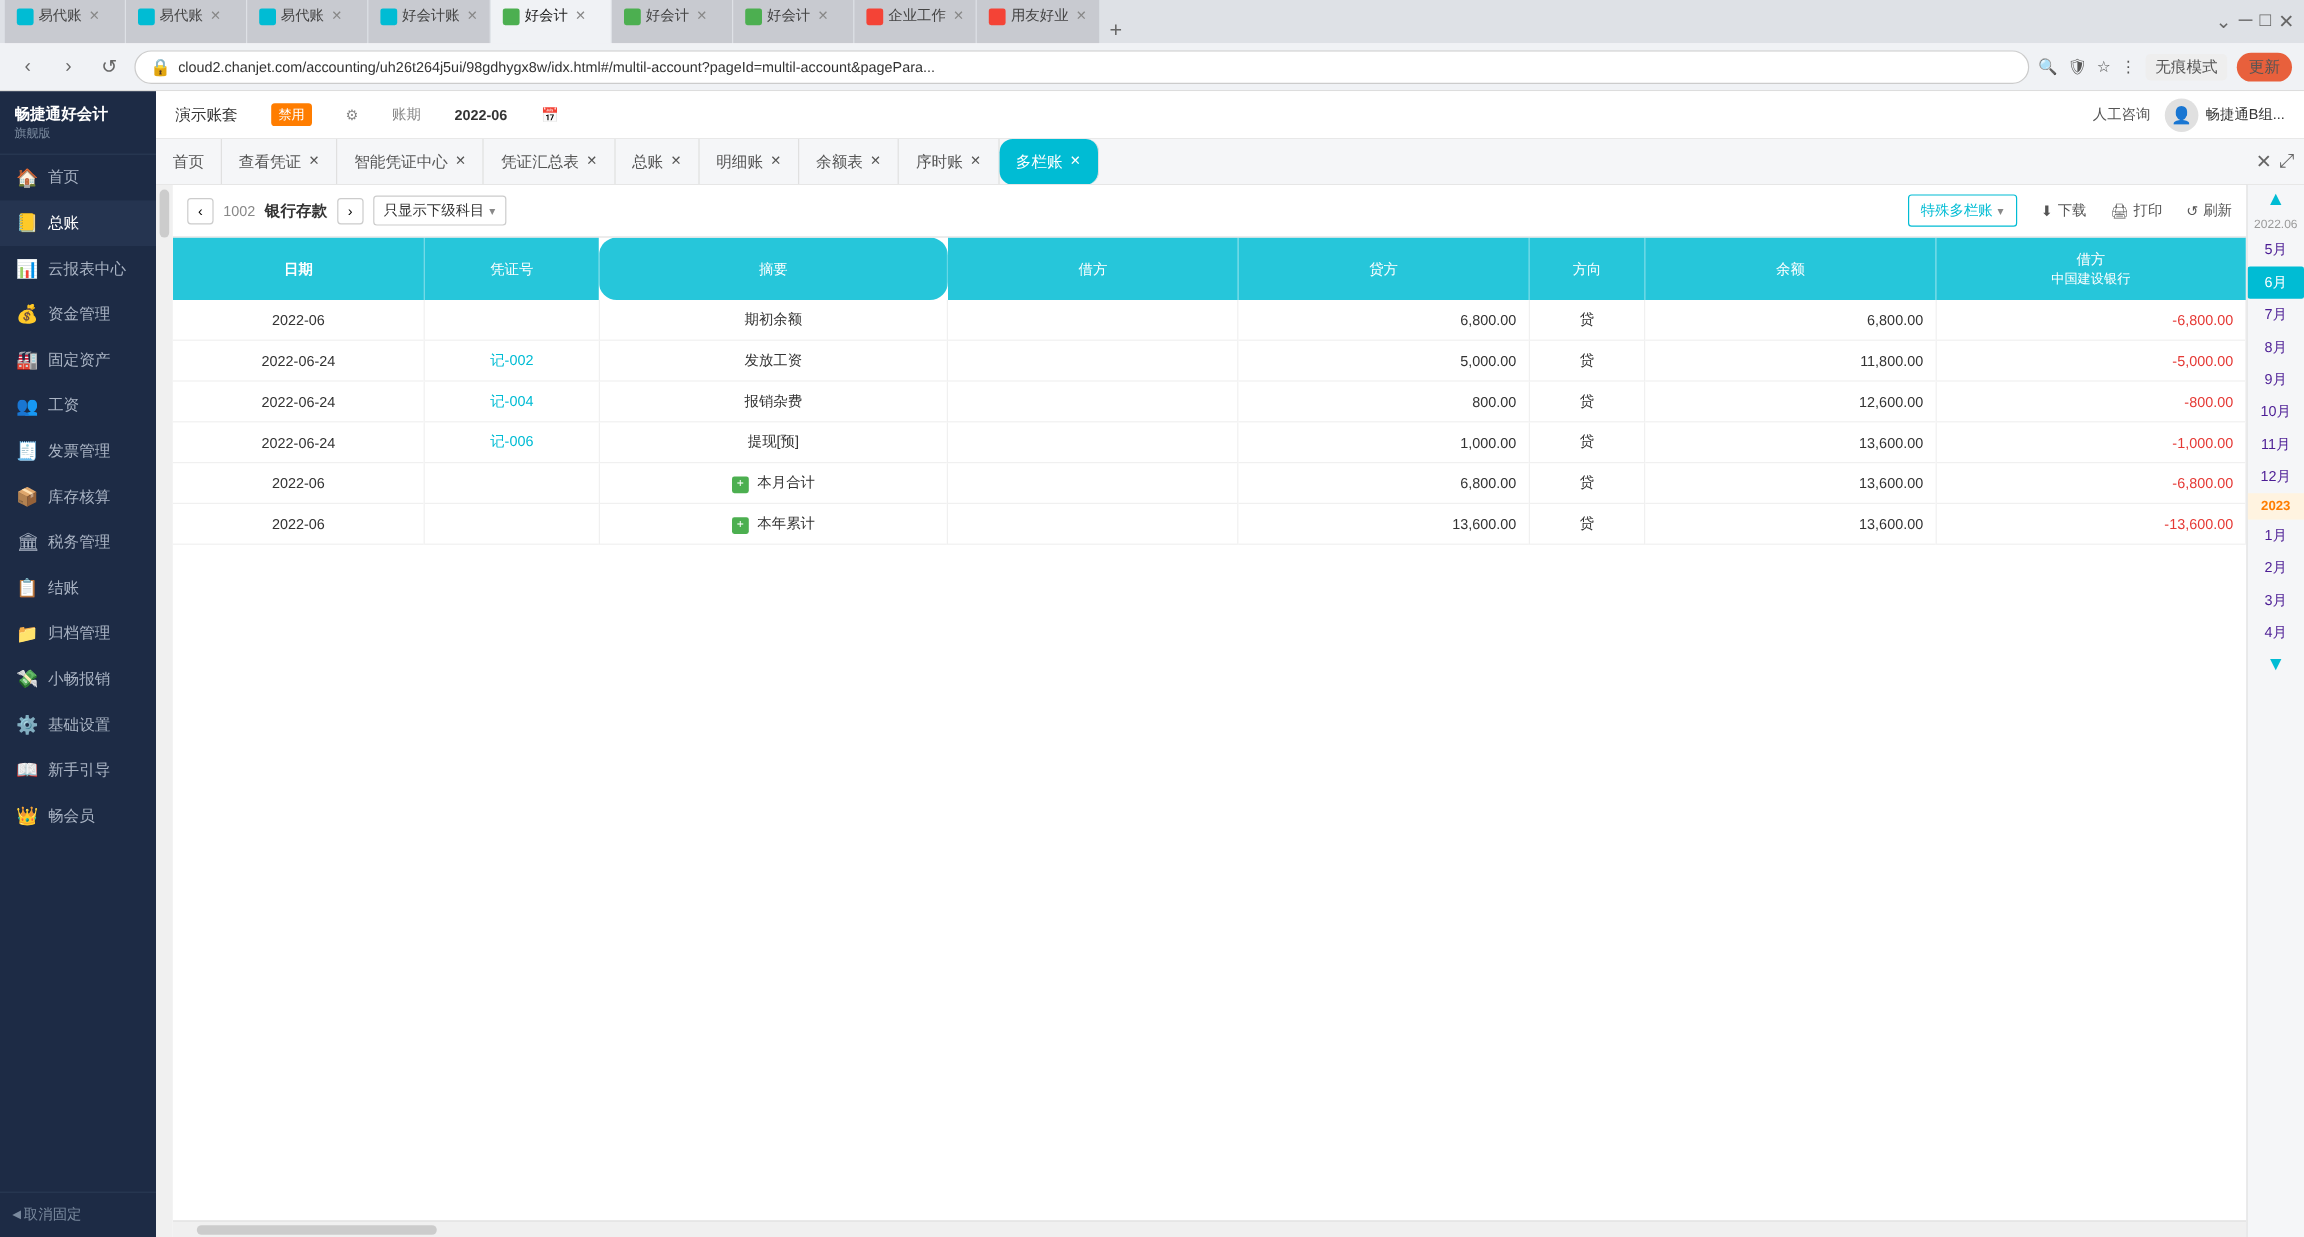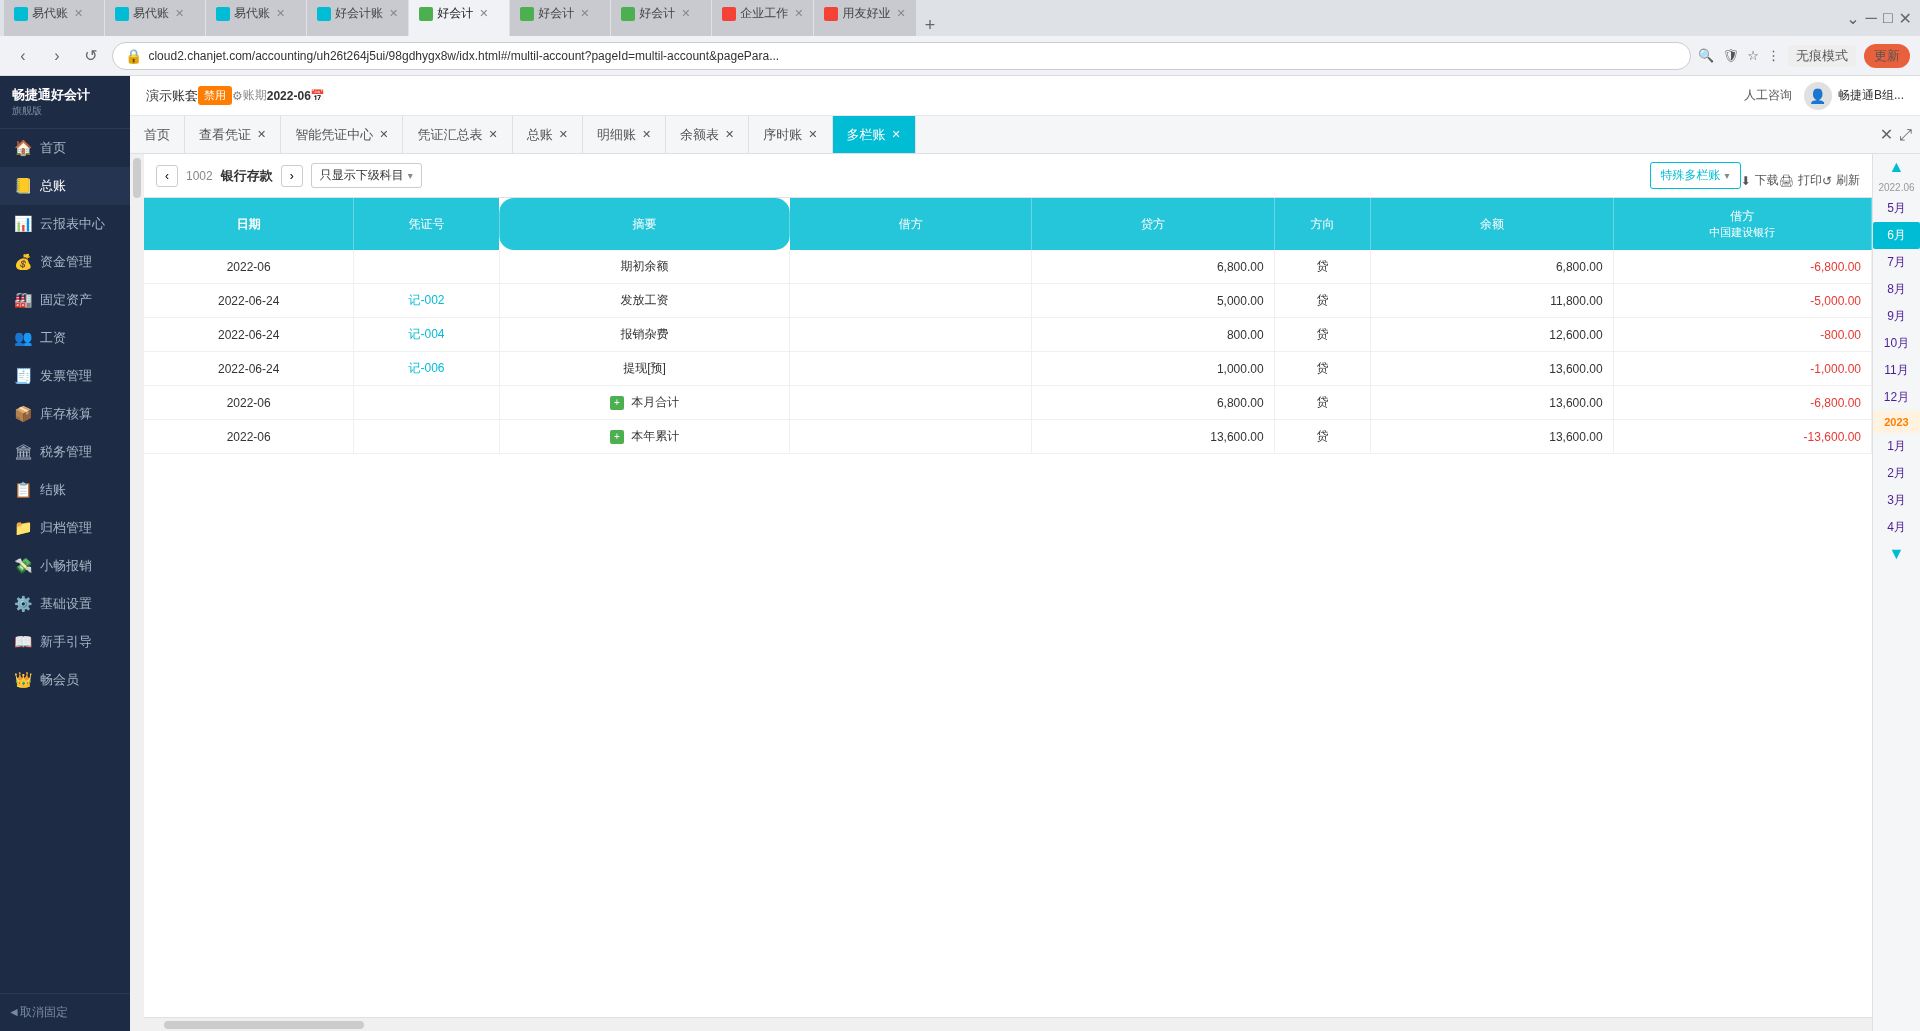--- a/index.html
+++ b/index.html
@@ -36,44 +36,44 @@
     .sidebar-nav { flex: 1; overflow-y: auto; }
     .sidebar-item { display: flex; align-items: center; padding: 10px 14px; cursor: pointer; gap: 8px; font-size: 13px; color: #aab4c4; }
     .sidebar-item.active { background: #253450; color: white; }
     .sidebar-item-icon { font-size: 15px; width: 18px; text-align: center; }
     .sidebar-bottom { padding: 10px 8px; color: #7a8a9e; font-size: 12px; cursor: pointer; border-top: 1px solid #2a3a54; }
 
     
     .main-content { flex: 1; display: flex; flex-direction: column; background: white; overflow: hidden; }
 
     
-    .top-bar { height: 40px; background: white; display: flex; align-items: center; padding: 0 16px; border-bottom: 1px solid #e8e8e8; gap: 0; }
+    .top-bar { height: 40px; background: white; display: flex; align-items: center; padding: 0 16px; border-bottom: 1px solid #e8e8e8; gap: 28px; }
     .demo-badge { background: #ff7d00; color: white; font-size: 11px; padding: 2px 6px; border-radius: 3px; }
     .top-bar-right { margin-left: auto; display: flex; align-items: center; gap: 12px; }
     .top-bar-right span { font-size: 12px; color: #555; cursor: pointer; }
 
     
     .content-tabs { height: 38px; background: #f5f6f8; display: flex; align-items: center; padding: 0 0; border-bottom: 1px solid #e0e0e0; overflow-x: auto; }
     .content-tab { display: flex; align-items: center; padding: 0 14px; height: 38px; font-size: 13px; color: #555; cursor: pointer; white-space: nowrap; border-right: 1px solid #e0e0e0; }
-    .content-tab.active { background: #00bcd4; color: white; }
+    .content-tab.active { background: #00bcd4; color: white; border-radius: 11px; }
     .content-tab-close { margin-left: 6px; font-size: 11px; }
     .content-tab-right { margin-left: auto; display: flex; align-items: center; padding: 0 8px; gap: 6px; }
     .content-tab-right span { font-size: 16px; cursor: pointer; color: #666; }
 
     
     .sub-content { flex: 1; display: flex; overflow: hidden; position: relative; }
 
     
     .table-area { flex: 1; display: flex; flex-direction: column; overflow: hidden; }
 
     
     .account-nav { display: flex; align-items: center; padding: 8px 12px; border-bottom: 1px solid #e0e0e0; gap: 8px; }
     .account-nav-arrow { width: 22px; height: 22px; border: 1px solid #ccc; border-radius: 3px; display: flex; align-items: center; justify-content: center; cursor: pointer; font-size: 12px; }
     .account-filter { display: flex; align-items: center; gap: 4px; border: 1px solid #ccc; border-radius: 3px; padding: 3px 8px; font-size: 12px; color: #333; cursor: pointer; }
-    .account-nav-right { margin-left: auto; display: flex; align-items: flex-end; gap: 0; }
+    .account-nav-right { margin-left: auto; display: flex; align-items: center; gap: 20px; }
     .btn-special { border: 1px solid #00bcd4; color: #00bcd4; border-radius: 3px; padding: 4px 10px; font-size: 12px; cursor: pointer; background: white; display: flex; align-items: center; gap: 4px; }
     .btn-normal { color: #555; font-size: 12px; cursor: pointer; display: flex; align-items: center; gap: 4px; }
 
     
     .data-table { width: 100%; border-collapse: collapse; font-size: 12px; }
     .data-table thead tr { background: #26c6da; color: white; }
     .data-table thead th { padding: 10px 8px; text-align: center; border-right: 1px solid rgba(255,255,255,0.3); font-weight: normal; }
     .data-table tbody tr { border-bottom: 1px solid #f0f0f0; }
     .data-table tbody td { padding: 8px 10px; text-align: center; color: #333; border-right: 1px solid #f0f0f0; }
     .data-table tbody td.text-right { text-align: right; }

